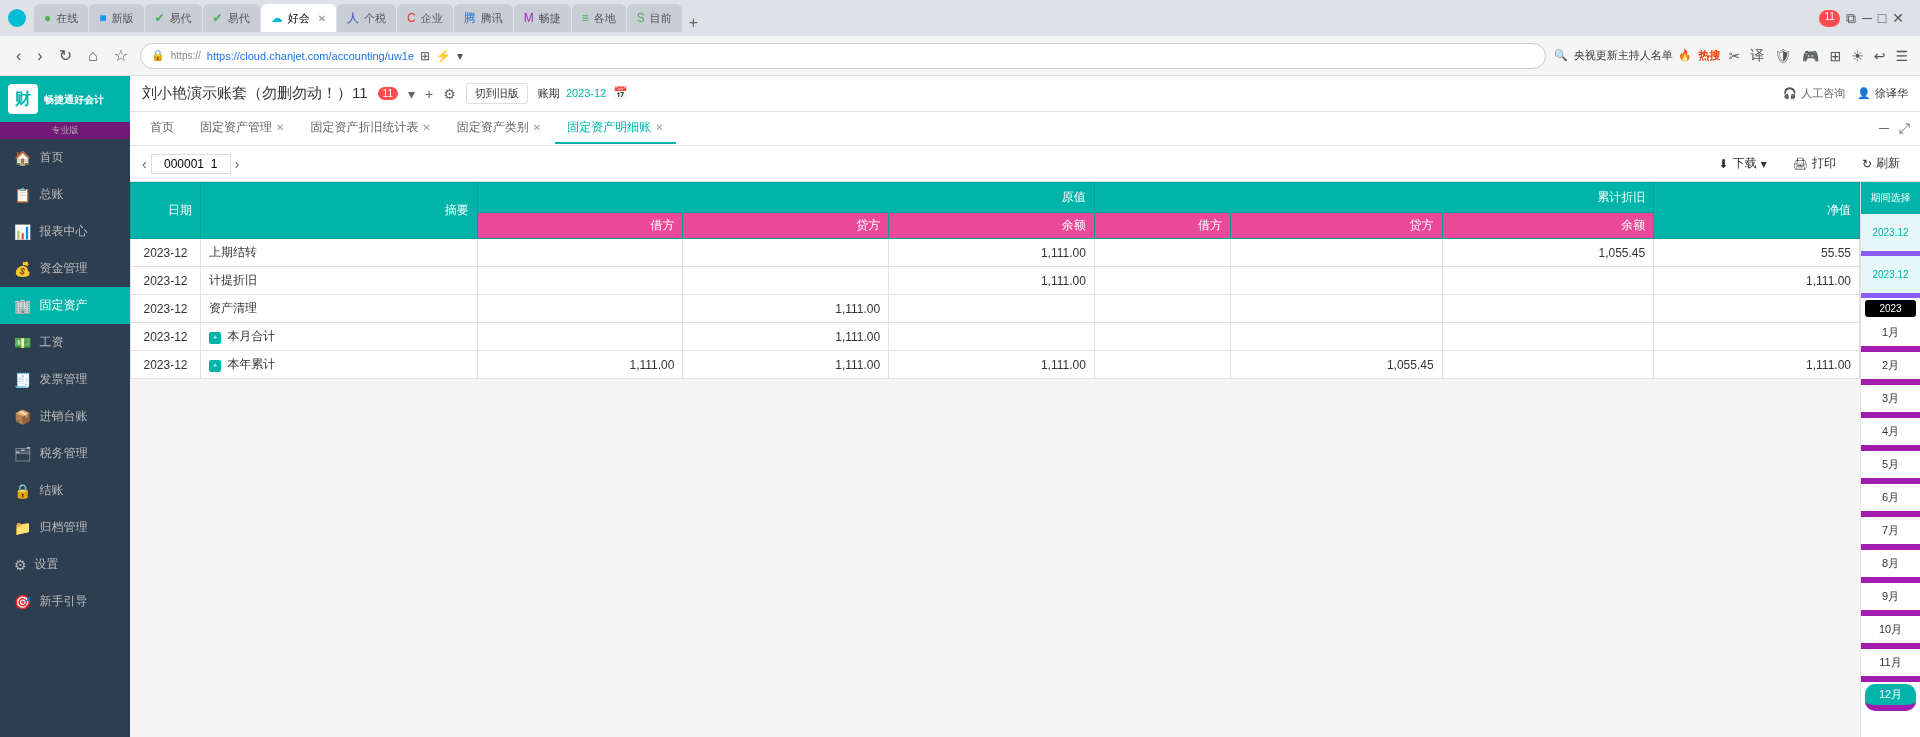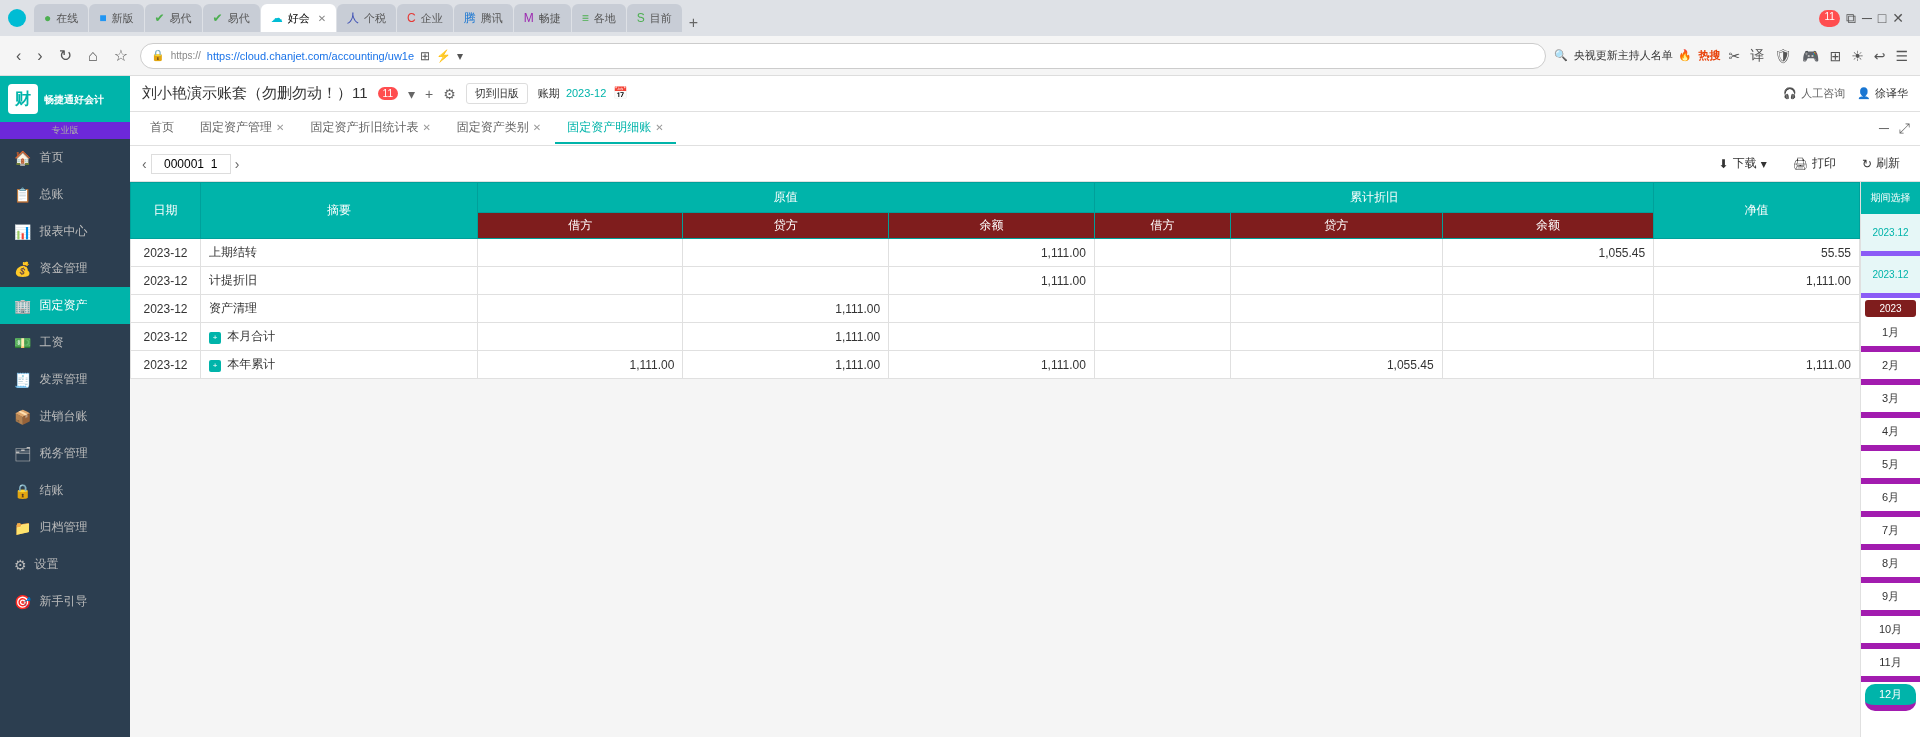--- a/index.html
+++ b/index.html
@@ -22,21 +22,21 @@
     .browser-tools { display: flex; align-items: center; gap: 10px; font-size: 14px; color: #555; }
 
     
     .app-container { display: flex; height: calc(737px - 76px); }
 
     
     .sidebar { width: 130px; background: #2c3e50; display: flex; flex-direction: column; color: #ccc; flex-shrink: 0; }
     .sidebar-logo { background: #00b4aa; padding: 8px; display: flex; align-items: center; gap: 6px; color: white; font-size: 11px; font-weight: bold; }
     .sidebar-logo-icon { width: 30px; height: 30px; background: #fff; border-radius: 4px; display: flex; align-items: center; justify-content: center; }
     .sidebar-logo-text { font-size: 10px; line-height: 1.3; }
-    .sidebar-edition { background: #6d28d9; text-align: center; font-size: 9px; color: #aaa; padding: 2px; }
+    .sidebar-edition { background: #701a75; text-align: center; font-size: 9px; color: #aaa; padding: 2px; }
     .sidebar-item { display: flex; align-items: center; gap: 8px; padding: 10px 14px; cursor: pointer; font-size: 12px; color: #bbb; }
     .sidebar-item.active { background: #00b4aa; color: white; }
     .sidebar-icon { font-size: 14px; }
 
     
     .main-content { flex: 1; display: flex; flex-direction: column; background: #f5f5f5; overflow: hidden; }
 
     
     .topbar { background: #fff; height: 36px; display: flex; align-items: center; padding: 0 12px; border-bottom: 1px solid #e0e0e0; gap: 10px; }
     .topbar-badge { background: #ff4d4f; color: white; border-radius: 10px; padding: 1px 5px; font-size: 10px; }
@@ -60,34 +60,34 @@
     .pagination input { width: 50px; border: 1px solid #ddd; border-radius: 0; padding: 2px 4px; text-align: center; font-size: 12px; }
     .pag-btn { font-size: 14px; color: #666; cursor: pointer; }
     .toolbar-right { margin-left: auto; display: flex; gap: 10px; align-items: center; }
     .action-btn { display: flex; align-items: center; gap: 4px; font-size: 12px; color: #333; cursor: pointer; padding: 3px 8px; border-radius: 3px; }
 
     
     .table-area { flex: 1; overflow: auto; padding: 0; display: flex; }
     .table-wrapper { flex: 1; overflow: auto; }
 
     table { width: 100%; border-collapse: collapse; background: #fff; }
-    .table-header-row-1 th { background: #00b4aa; color: white; text-align: center; padding: 6px 8px; font-weight: normal; font-size: 12px; border: 1px solid #00a09a; margin-top: 34px; }
-    .table-header-row-2 th { background: #7f1d1d; color: white; text-align: center; padding: 4px 8px; font-weight: normal; font-size: 12px; border: 1px solid #00a09a; }
+    .table-header-row-1 th { background: #00b4aa; color: white; text-align: right; padding: 6px 8px; font-weight: normal; font-size: 12px; border: 1px solid #00a09a; margin-top: 34px; }
+    .table-header-row-2 th { background: #ec4899; color: white; text-align: right; padding: 4px 8px; font-weight: normal; font-size: 12px; border: 1px solid #00a09a; }
     tbody tr td { border: 1px solid #e0e0e0; padding: 5px 8px; font-size: 12px; color: #333; }
     td.date { text-align: center; width: 70px; }
     td.amount { text-align: right; }
     .row-icon { display: inline-block; width: 12px; height: 12px; background: #00b4aa; color: white; font-size: 8px; border-radius: 2px; text-align: center; line-height: 12px; margin-right: 3px; }
 
     
     .period-sidebar { width: 60px; background: #fff; border-left: 1px solid #e0e0e0; flex-shrink: 0; display: flex; flex-direction: column; overflow-y: auto; }
     .period-header { background: #00b4aa; color: white; text-align: center; font-size: 10px; padding: 9px 2px; }
     .period-selected-dates { background: #e6f7f7; text-align: center; font-size: 10px; padding: 13px 2px; color: #00b4aa; border-bottom: 5px solid #8b5cf6; }
     .period-item { text-align: center; font-size: 11px; padding: 6px 2px; cursor: pointer; color: #333; border-bottom: 6px solid #a21caf; }
     .period-item.active { background: #00b4aa; color: white; border-radius: 10px; margin: 2px 4px; padding: 3px 2px; }
-    .period-year { background: #7f1d1d; color: white; text-align: center; font-size: 10px; padding: 3px 2px; border-radius: 3px; margin: 2px 4px; cursor: pointer; }
+    .period-year { background: #000000; color: white; text-align: center; font-size: 10px; padding: 3px 2px; border-radius: 3px; margin: 2px 4px; cursor: pointer; }
   </style>
 </head>
 <body>
 
 <div class="browser-top">
   <div style="width:18px;height:18px;background:#00bcd4;border-radius:50%;margin-right:4px;"></div>
   <div class="browser-tab-strip">
     <div class="browser-tab inactive">
       <span style="color:#4caf50;font-size:12px;">●</span>
       <span>在线</span>

